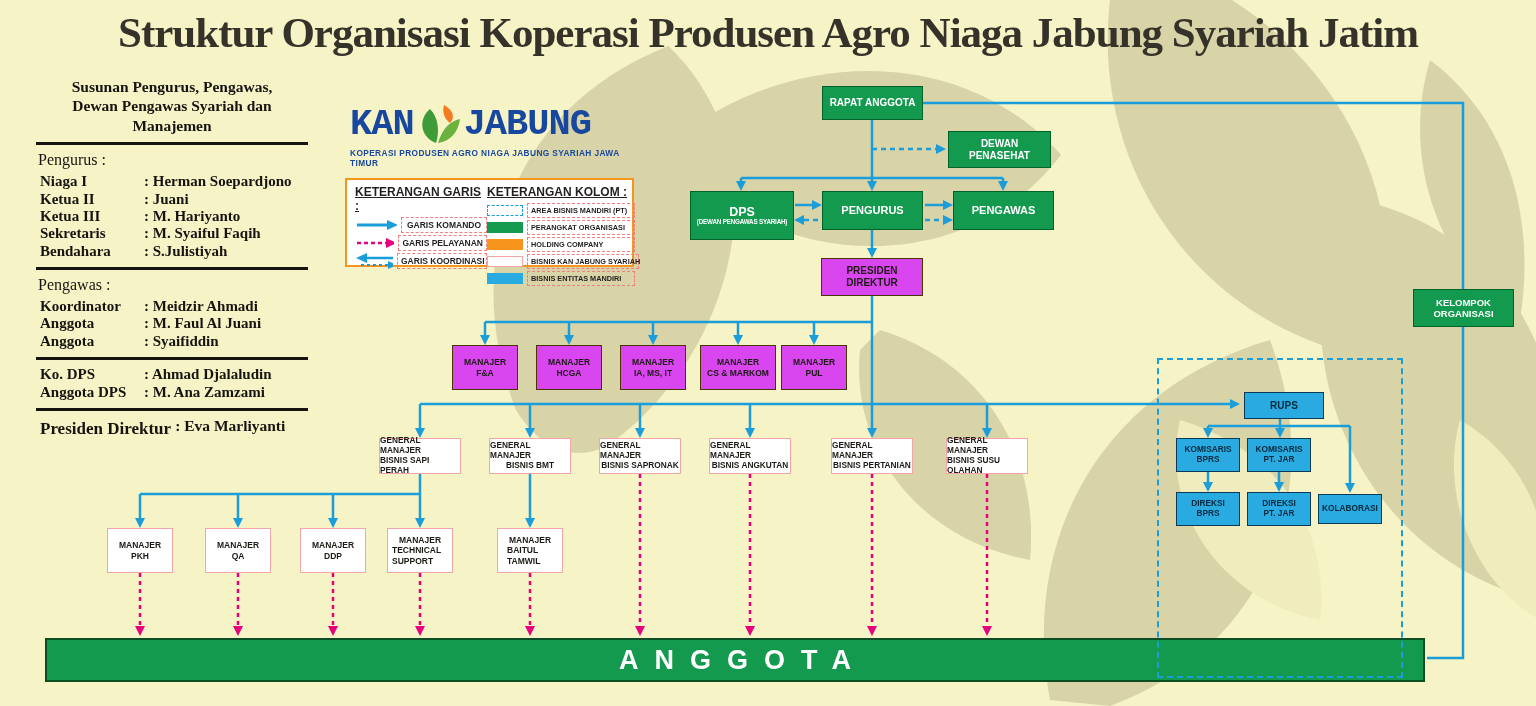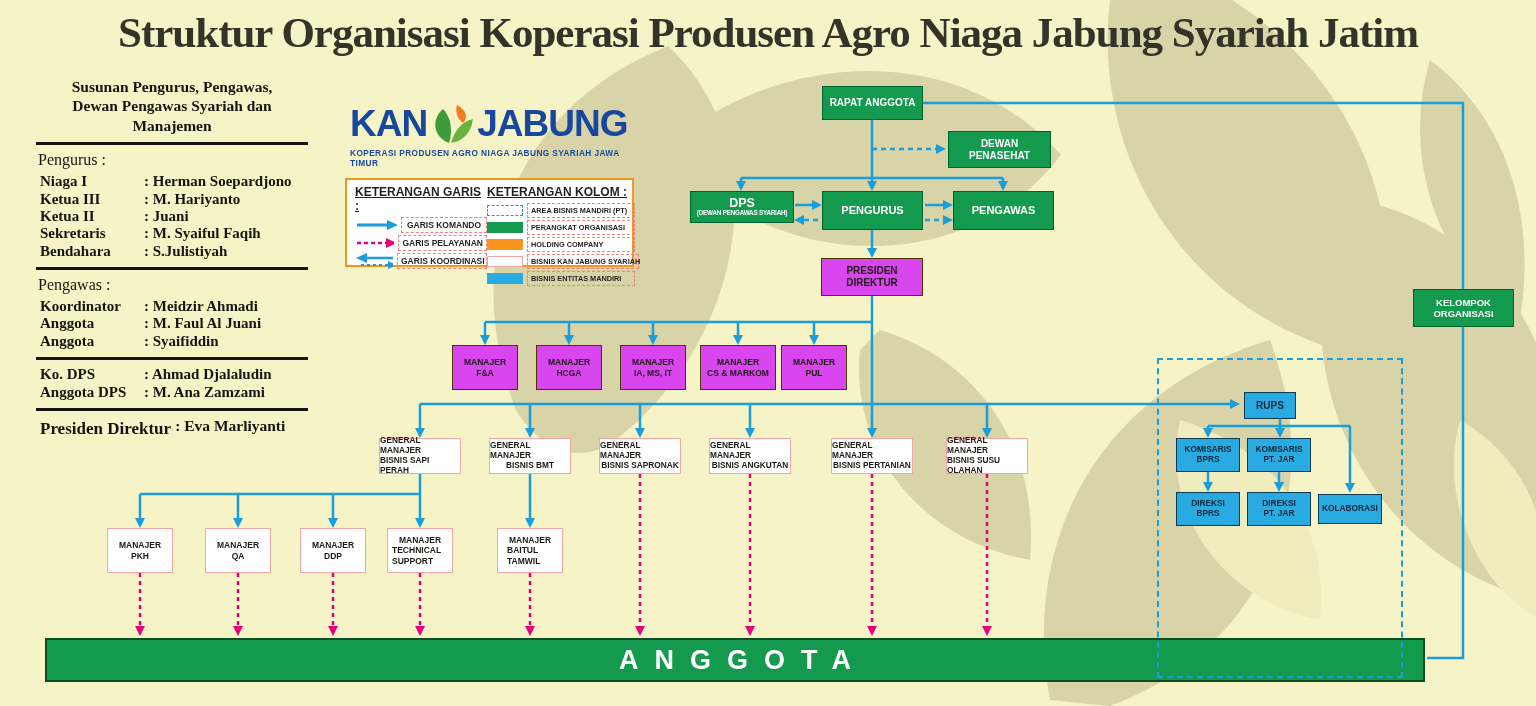--- a/index.html
+++ b/index.html
@@ -17,21 +17,21 @@
   .roster-section{margin-bottom:2px;}
   .roster-sec-heading{font-weight:normal;font-size:16px;margin:3px 0 4px 2px;}
   .roster-row{display:flex;font-weight:bold;font-size:15px;line-height:1.16;margin-left:4px;}
   .roster-row .lbl{width:104px;flex:none;}
   .roster-row .val{flex:1;}
   .roster-footer{display:flex;margin-left:4px;margin-top:4px;font-weight:bold;}
   .roster-footer .lbl{font-size:17px;padding-top:2px;}
   .roster-footer .val{font-size:15.5px;margin-left:4px;}
   
   .logo{position:absolute;left:350px;top:103px;width:280px;z-index:2;}
-  .logo-row{display:flex;align-items:flex-start;}
+  .logo-row{display:flex;align-items:flex-start;font-family:Liberation Mono, monospace;}
   .logo-word{font-weight:bold;font-size:37px;color:#17479e;letter-spacing:-1px;}
   .logo-tagline{font-weight:bold;font-size:8.3px;color:#17479e;letter-spacing:.4px;margin-top:3px;}
   
   .legend{position:absolute;left:345px;top:178px;width:289px;height:89px;z-index:2;
           background:#fff;border:2px solid #f7941e;box-sizing:border-box;display:flex;padding:5px 4px 4px 8px;}
   .legend-col{display:flex;flex-direction:column;}
   .legend-col.garis{width:132px;}
   .legend-col.kolom{width:148px;}
   .legend-heading{font-weight:bold;font-size:12px;color:#231f20;margin-bottom:4px;text-decoration:underline;}
   .legend-row{display:flex;align-items:center;margin-bottom:2px;}
@@ -157,26 +157,26 @@
       <div>Dewan Pengawas Syariah dan Manajemen</div>
     </div>
     <hr>
     <div class="roster-section">
       <div class="roster-sec-heading">Pengurus :</div>
       <div class="roster-row">
           <span class="lbl">Niaga I</span>
           <span class="val">: Herman Soepardjono</span>
         </div>
       <div class="roster-row">
+          <span class="lbl">Ketua II</span>
+          <span class="val">: Juani</span>
+        </div>
+      <div class="roster-row">
           <span class="lbl">Ketua III</span>
           <span class="val">: M. Hariyanto</span>
-        </div>
-      <div class="roster-row">
-          <span class="lbl">Ketua II</span>
-          <span class="val">: Juani</span>
         </div>
       <div class="roster-row">
           <span class="lbl">Sekretaris</span>
           <span class="val">: M. Syaiful Faqih</span>
         </div>
       <div class="roster-row">
           <span class="lbl">Bendahara</span>
           <span class="val">: S.Julistiyah</span>
         </div>
     </div>
@@ -279,21 +279,21 @@
     </div>
   </div>
 
   <div class="box green" style="left:822px;top:86px;width:101px;height:34px;font-size:10px;">
     <span>RAPAT ANGGOTA</span>
   </div>
   <div class="box green" style="left:948px;top:131px;width:103px;height:37px;font-size:10px;">
     <span>DEWAN</span>
     <span>PENASEHAT</span>
   </div>
-  <div class="box green" style="left:690px;top:191px;width:104px;height:32px;font-size:12.5px;line-height:1.05;">
+  <div class="box green" style="left:690px;top:191px;width:104px;height:49px;font-size:12.5px;line-height:1.05;">
     <span>DPS</span>
     <span class="dps-sub">(DEWAN PENGAWAS SYARIAH)</span>
   </div>
   <div class="box green" style="left:822px;top:191px;width:101px;height:39px;font-size:11px;">
     <span>PENGURUS</span>
   </div>
   <div class="box green" style="left:953px;top:191px;width:101px;height:39px;font-size:11px;">
     <span>PENGAWAS</span>
   </div>
   <div class="box orange" style="left:821px;top:258px;width:102px;height:38px;font-size:10px;">
@@ -365,21 +365,21 @@
   </div>
   <div class="box whitebox" style="left:387px;top:528px;width:66px;height:45px;font-size:8.5px;">
     <span>MANAJER</span>
       <span style="max-width:56px;">TECHNICAL SUPPORT</span>
   </div>
   <div class="box whitebox" style="left:497px;top:528px;width:66px;height:45px;font-size:8.5px;">
     <span>MANAJER</span>
       <span style="max-width:46px;">BAITUL TAMWIL</span>
   </div>
 
-  <div class="box bluebox" style="left:1244px;top:392px;width:52px;height:27px;font-size:10px;">
+  <div class="box bluebox" style="left:1244px;top:392px;width:80px;height:27px;font-size:10px;">
     <span>RUPS</span>
   </div>
   <div class="box bluebox" style="left:1176px;top:438px;width:64px;height:34px;font-size:8.3px;">
     <span>KOMISARIS</span>
       <span>BPRS</span>
   </div>
   <div class="box bluebox" style="left:1247px;top:438px;width:64px;height:34px;font-size:8.3px;">
     <span>KOMISARIS</span>
       <span>PT. JAR</span>
   </div>

